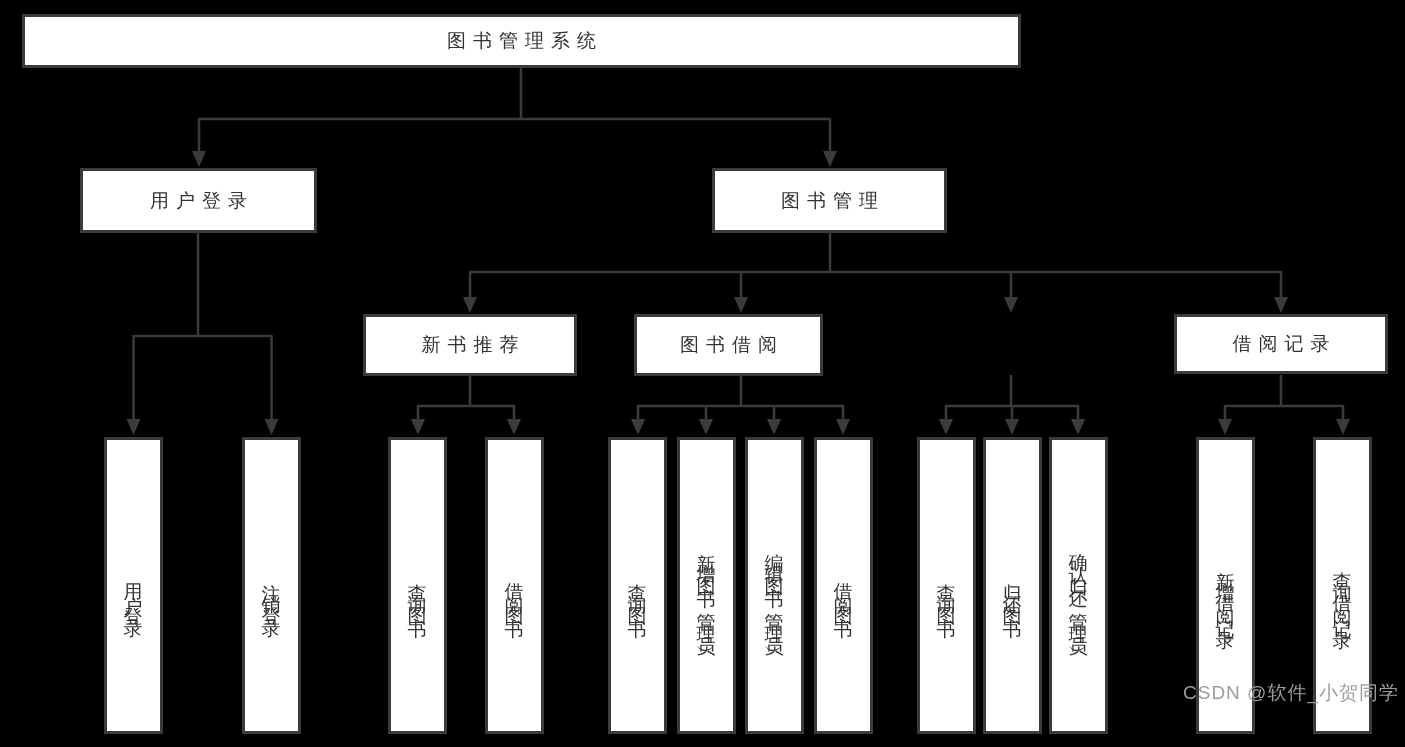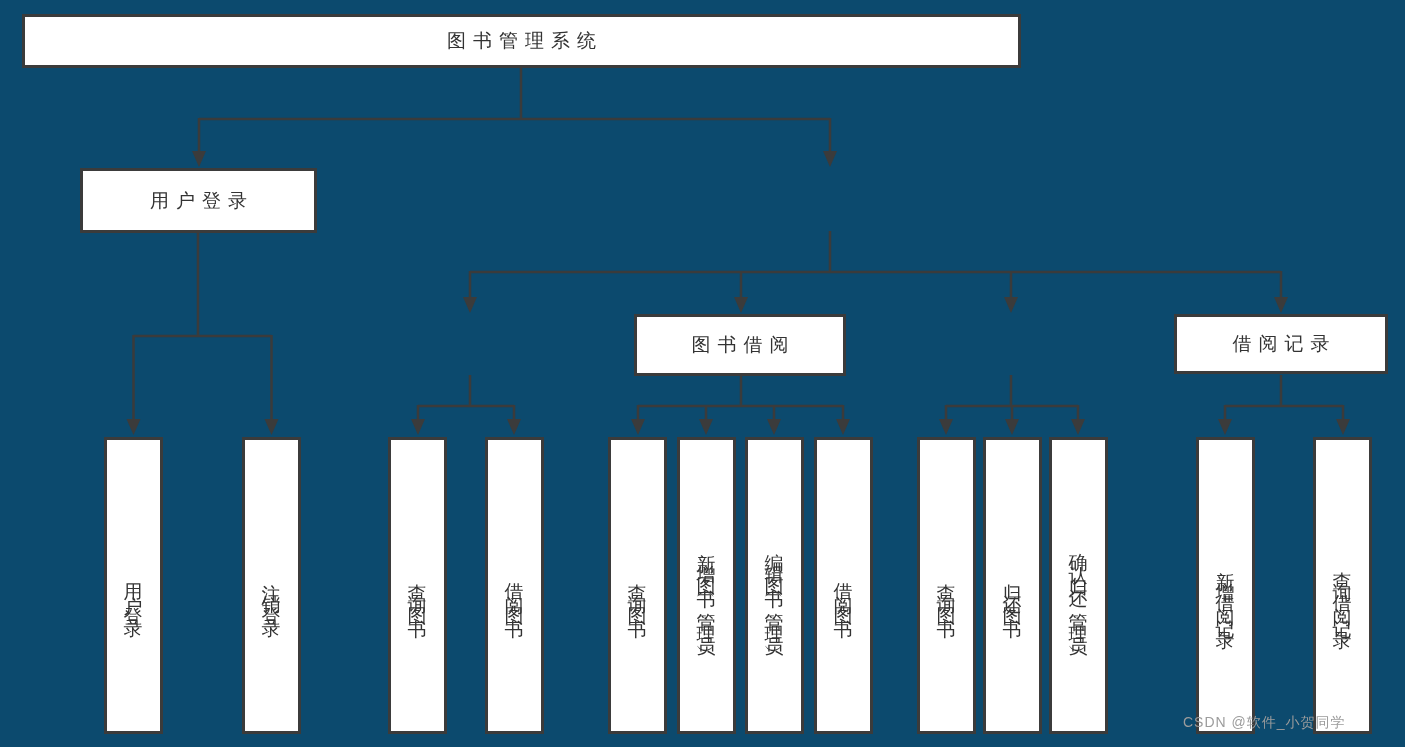--- a/index.html
+++ b/index.html
@@ -1,36 +1,36 @@
 <!DOCTYPE html>
 <html><head>
 <meta charset="utf-8">
 <style>
   html,body{margin:0;padding:0;background:#ffffff;}
   .stage{
-    position:relative;width:1405px;height:747px;background:#0c4a6e;overflow:hidden;
+    position:relative;width:1405px;height:747px;background:#000000;overflow:hidden;
     font-family:"Liberation Sans","DejaVu Sans",sans-serif;color:#333333;
   }
   .wires{position:absolute;left:0;top:0;width:1405px;height:747px;}
   .hbox{
     position:absolute;box-sizing:border-box;border:3px solid #3b3b3b;background:#ffffff;
     display:flex;align-items:center;justify-content:center;font-size:19px;color:#333333;
   }
   .hbox span{letter-spacing:7px;margin-right:-7px;white-space:nowrap;}
   .vbox{
     position:absolute;top:437px;width:59px;height:297px;box-sizing:border-box;
     border:3px solid #3b3b3b;background:#ffffff;
     display:flex;align-items:center;justify-content:center;font-size:19px;color:#333333;
   }
   .vbox span{
     writing-mode:vertical-rl;text-orientation:mixed;line-height:1;
     letter-spacing:12px;margin-bottom:-12px;white-space:nowrap;
   }
   .watermark{
-    position:absolute;left:1183px;top:714px;font-size:14px;color:#9c9c9c;
+    position:absolute;left:1183px;top:680px;font-size:19px;color:#9c9c9c;
     white-space:nowrap;letter-spacing:1px;
   }
 </style>
 </head>
 <body>
 
 <div class="stage">
 
   <svg class="wires" viewBox="0 0 1405 747" xmlns="http://www.w3.org/2000/svg" aria-hidden="true">
     <path fill="none" stroke="#3b3b3b" stroke-width="2.5" d="
@@ -67,22 +67,28 @@
     </g>
   </svg>
 
   <div class="hbox" style="left:22px;top:14px;width:999px;height:54px">
     <span>图书管理系统</span>
   </div>
 
   <div class="hbox" style="left:80px;top:168px;width:237px;height:65px">
     <span>用户登录</span>
   </div>
+  <div class="hbox" style="left:712px;top:168px;width:235px;height:65px">
+    <span>图书管理</span>
+  </div>
 
-  <div class="hbox" style="left:634px;top:314px;width:212px;height:62px">
+  <div class="hbox" style="left:363px;top:314px;width:214px;height:62px">
+    <span>新书推荐</span>
+  </div>
+  <div class="hbox" style="left:634px;top:314px;width:189px;height:62px">
     <span>图书借阅</span>
   </div>
   <div class="hbox" style="left:1174px;top:314px;width:214px;height:60px">
     <span>借阅记录</span>
   </div>
 
   <div class="vbox" style="left:104px">
     <span>用户登录</span>
   </div>
   <div class="vbox" style="left:242px">

